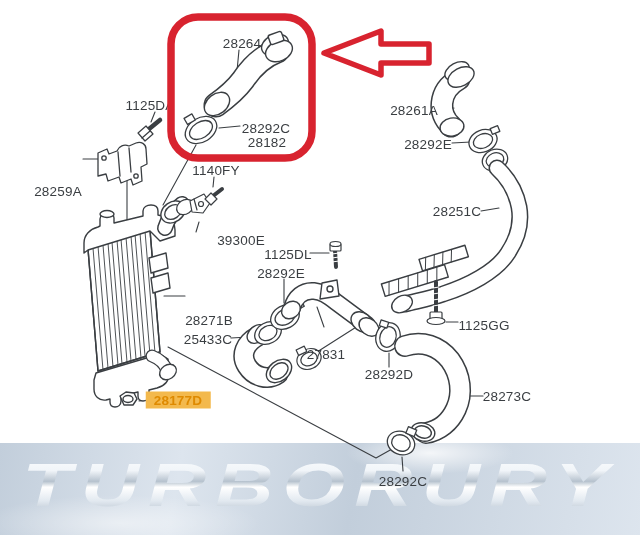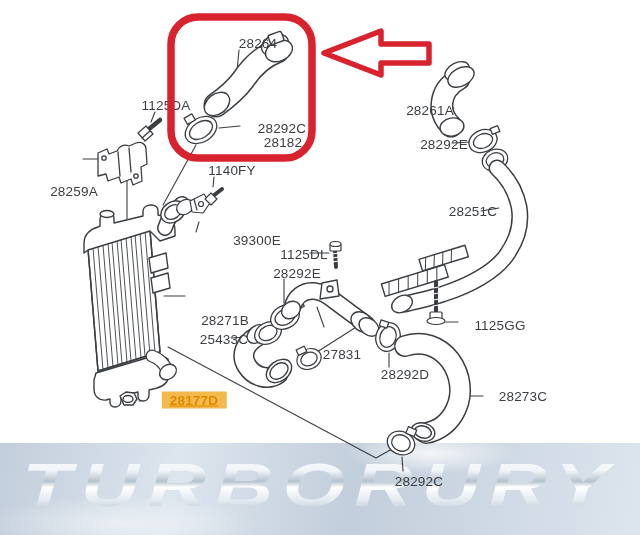--- a/index.html
+++ b/index.html
@@ -26,28 +26,28 @@
     background:linear-gradient(180deg,#feffff 0%,#f1f5f9 30%,#b6c2ce 45%,#ffffff 53%,#e2e9f0 72%,#9fadbc 100%);
     -webkit-background-clip:text; background-clip:text; color:transparent;
   }
   .wm-line.reflect{
     top:78px; transform:translateX(-50%) scaleX(1.30) scaleY(-1); opacity:.32;
   }
   
   svg.layer{position:absolute; left:0; top:0; z-index:3;}
   svg.layer.red{z-index:5;}
   
-  #labels-layer{position:absolute; left:16px; top:0; width:544px; height:535px; z-index:4; pointer-events:none;}
+  #labels-layer{position:absolute; left:0; top:0; width:544px; height:535px; z-index:4; pointer-events:none;}
   .plabel{
     position:absolute; transform:translate(-50%,-50%);
     font-size:13.5px; letter-spacing:.2px; color:var(--label_text,#3a3e42); white-space:nowrap;
   }
   .plabel.highlight{
     background:var(--highlight_bg,#f3b94d); color:var(--highlight_text,#e08a00);
-    padding:1px 8px; font-weight:bold;text-decoration:underline;
+    padding:1px 8px; font-weight:bold;
   }
 </style>
 </head>
 <body>
 
 <div id="stage">
 
   <div class="wm-band">
     <div class="wm-line">TURBORURY</div>
     <div class="wm-line reflect">TURBORURY</div>

